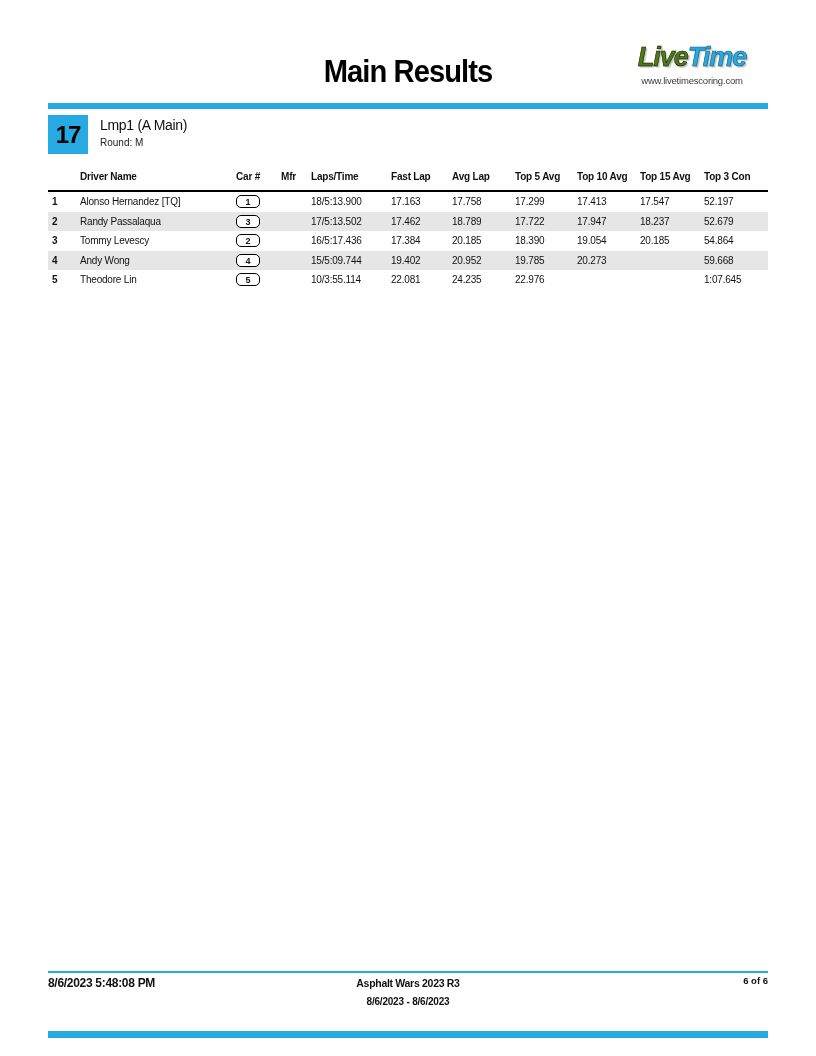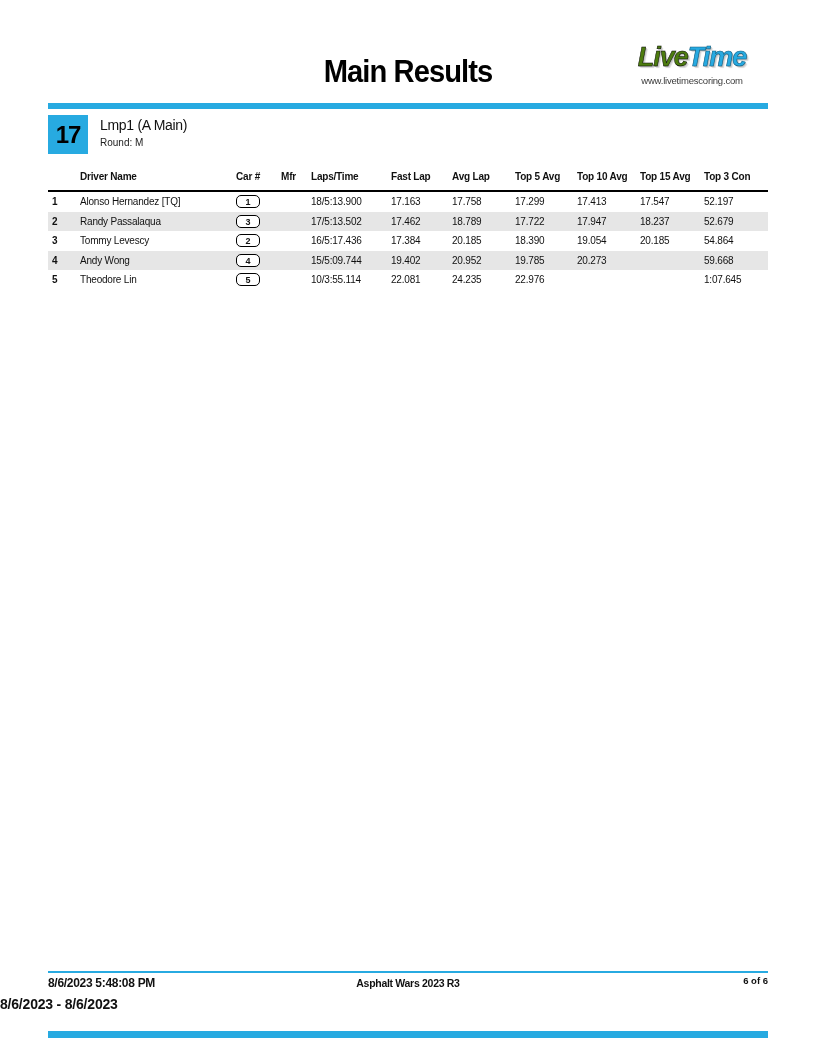--- a/index.html
+++ b/index.html
@@ -52,21 +52,21 @@
   .badge {
     display:inline-block; width:24px; height:13px; line-height:13px;
     border:1.5px solid #000; border-radius:5px; background:#fff;
     font-size:9px; font-weight:bold; text-align:center;
   }
 
   
   .footer-rule { position:absolute; left:48px; top:971px; width:720px; height:2px; background:var(--accent); }
   .f-printed { position:absolute; left:48px; top:976px; font-size:12px; font-weight:bold; letter-spacing:-.3px; }
   .f-event   { position:absolute; left:0; right:0; top:977px; text-align:center; font-size:10.5px; font-weight:bold; letter-spacing:-.3px; }
-  .f-dates   { position:absolute; left:0; right:0; top:996px; text-align:left; font-size:14px; font-weight:bold; letter-spacing:-.2px; }
+  .f-dates   { position:absolute; left:0; right:0; top:996px; text-align:center; font-size:10px; font-weight:bold; letter-spacing:-.2px; }
   .f-page    { position:absolute; right:48px; top:975px; font-size:9.5px; font-weight:bold; }
   .rule-bottom { top:1031px; height:7px; }
 </style>
 </head>
 <body>
 
 <div class="page">
 
   <div class="title">Main Results</div>
 

